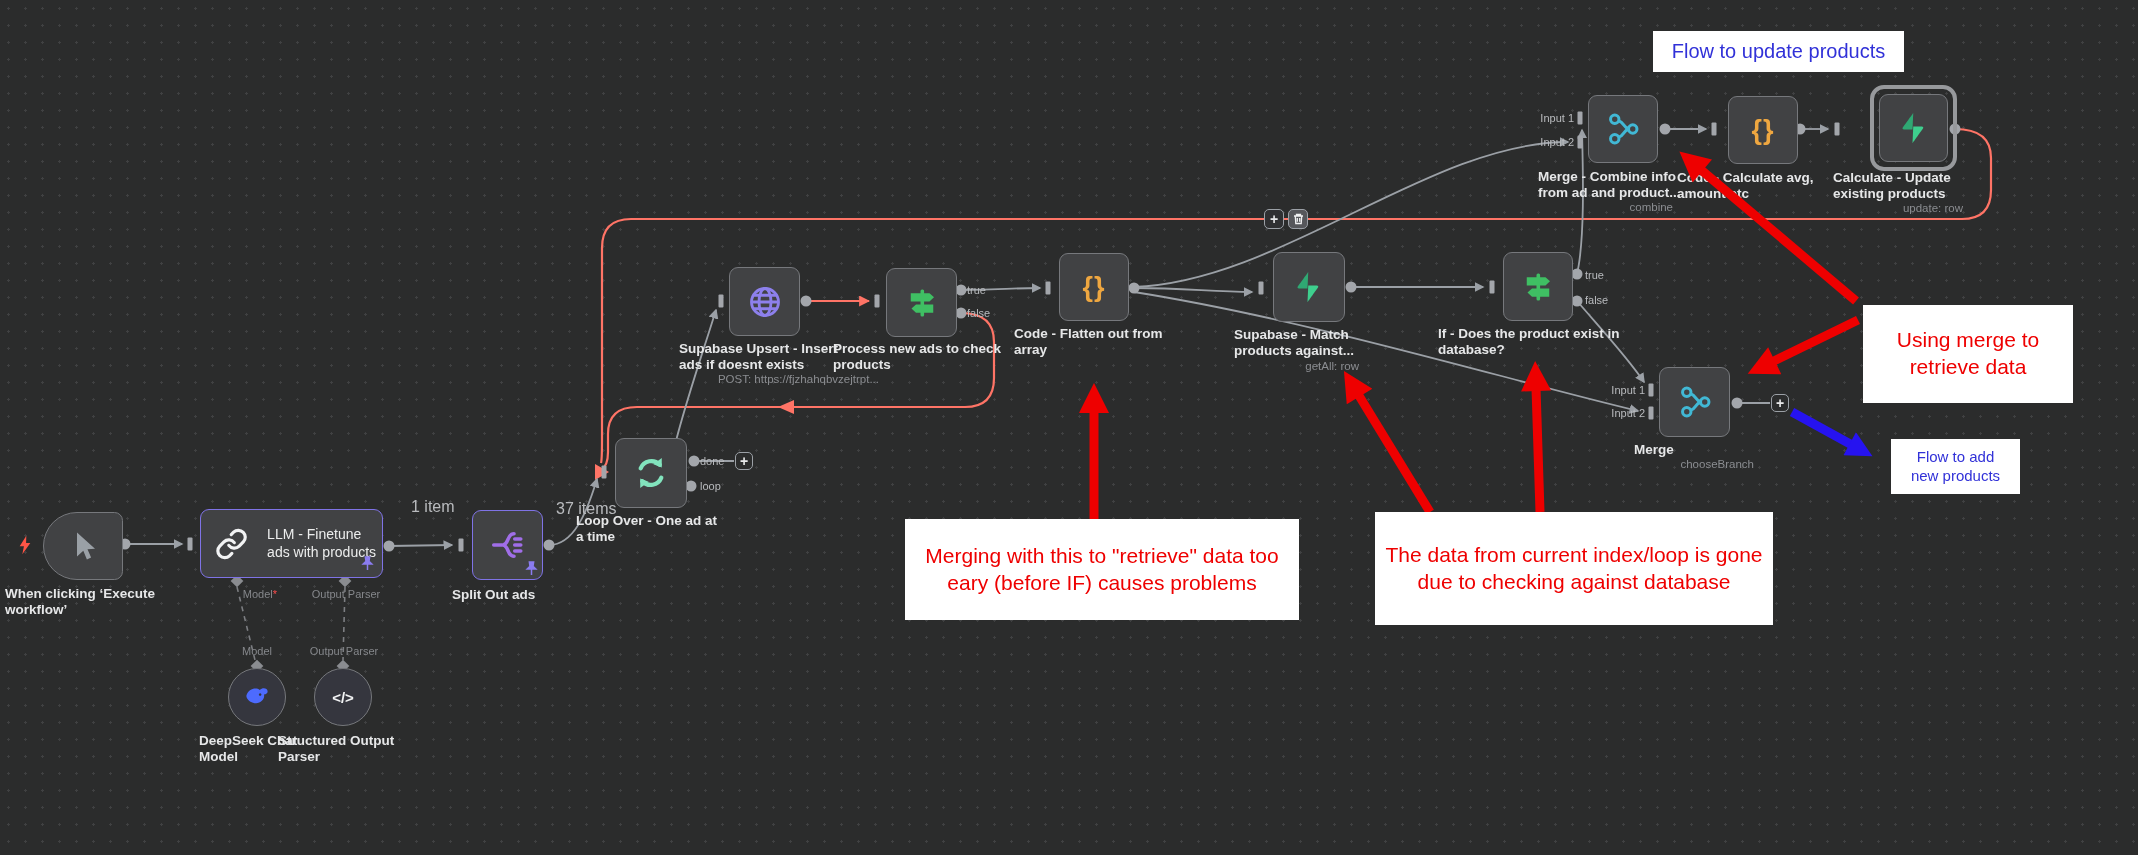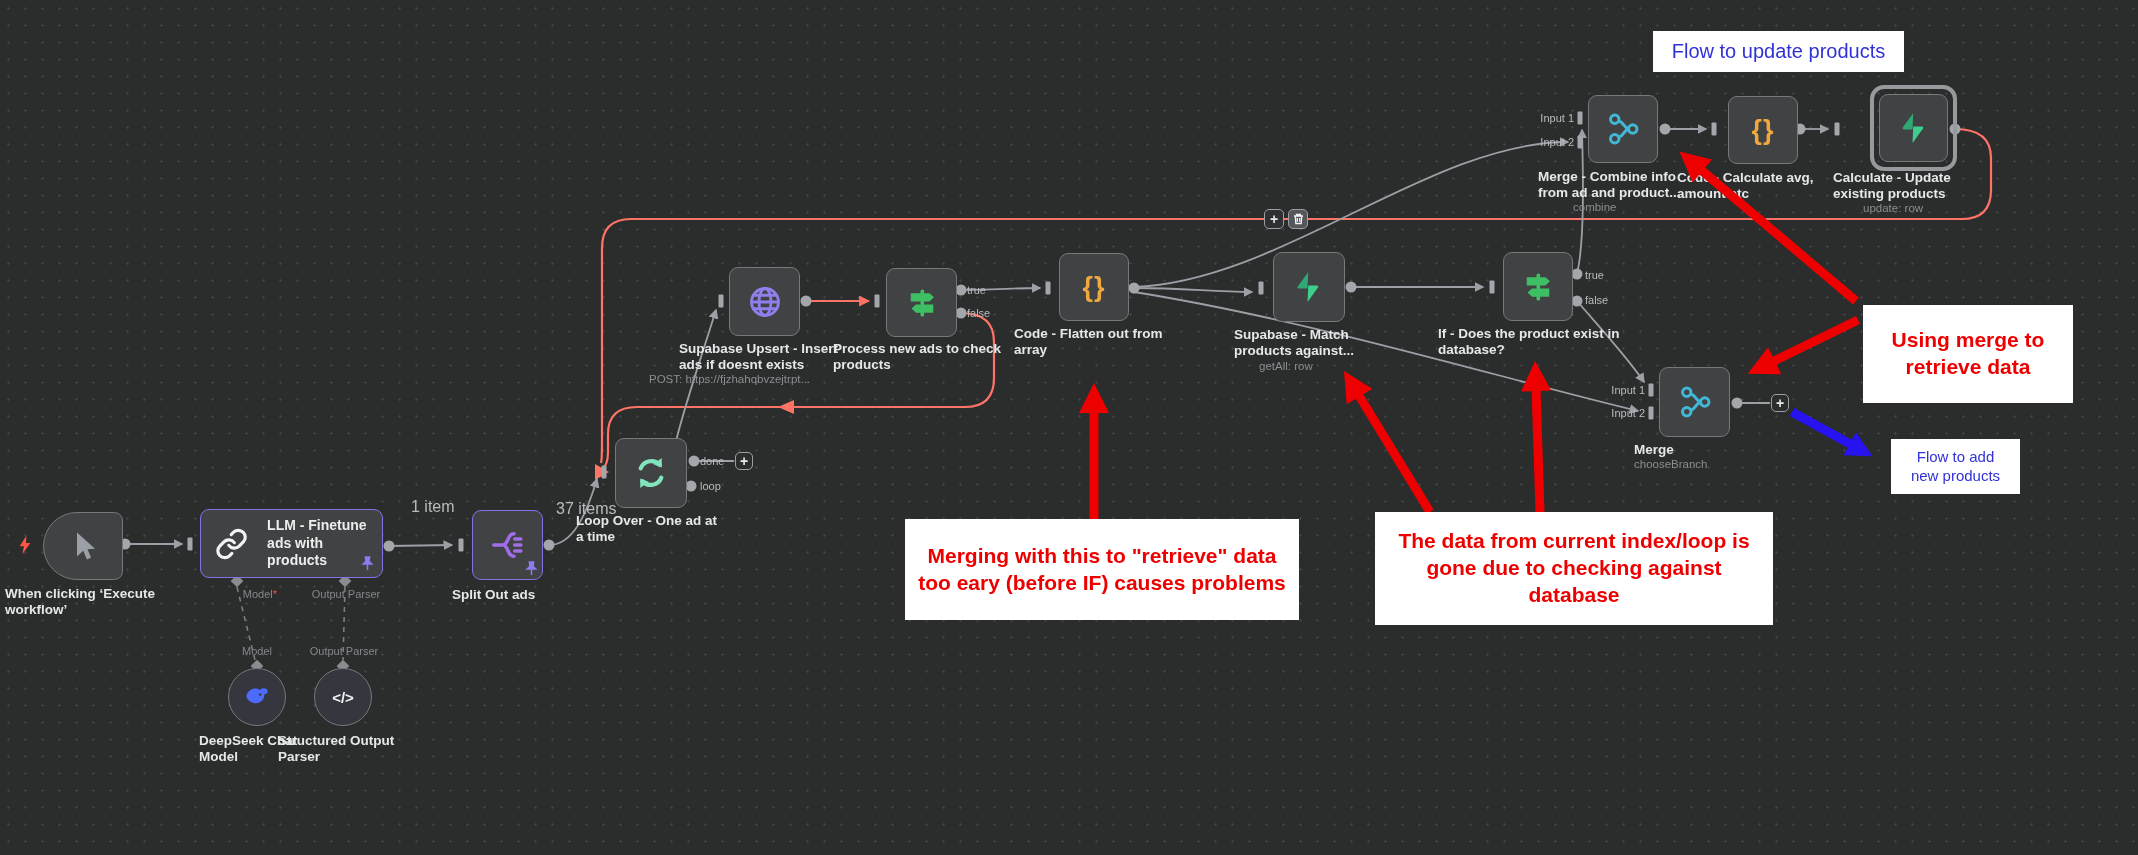--- a/index.html
+++ b/index.html
@@ -18,21 +18,21 @@
   }
   .node.trigger{border-radius:36px 9px 9px 36px;}
   .node.circle{border-radius:50%;background:#35363e;}
   .node.pinned{border-color:#7f73e6;}
   .sel-ring{position:absolute;border:4px solid #97999c;border-radius:14px;box-sizing:border-box;z-index:1;}
   .nlabel{
     position:absolute;color:#e6e7e8;font-size:13.5px;font-weight:700;
     line-height:1.22;z-index:3;
   }
   .nsub{
-    position:absolute;color:#8b8d91;font-size:11.5px;font-weight:400;text-align:left;z-index:3;
+    position:absolute;color:#8b8d91;font-size:11.5px;font-weight:400;text-align:right;z-index:3;
   }
   .plabel{position:absolute;color:#b9bbbe;font-size:11px;z-index:3;white-space:nowrap;}
   .wlabel{position:absolute;color:#b9bbbe;font-size:16px;z-index:3;white-space:nowrap;}
   .codeglyph{color:#efa740;font-size:27px;font-weight:700;letter-spacing:1px;}
   .parserglyph{color:#f2f3f4;font-size:15px;font-weight:700;}
   .plusbox{
     position:absolute;width:18px;height:18px;border:1.8px solid #9ba0a6;border-radius:5px;
     background:rgba(43,44,44,.92);color:#e8e9ea;font-size:14px;font-weight:700;text-align:center;
     line-height:17px;z-index:4;box-sizing:border-box;
   }
@@ -41,21 +41,21 @@
     background:#2f3032;z-index:4;box-sizing:border-box;display:flex;align-items:center;justify-content:center;
     color:#e8e9ea;font-size:14px;font-weight:700;
   }
   .toolbox.hover{background:#56575b;}
   .banner{
     position:absolute;background:#ffffff;z-index:5;text-align:center;
     color:#3131d8;font-weight:400;display:flex;align-items:center;justify-content:center;
   }
   .note{
     position:absolute;background:#ffffff;z-index:5;text-align:center;color:#ee0000;
-    font-weight:700;font-size:21px;line-height:1.28;display:flex;align-items:center;justify-content:center;
+    font-weight:400;font-size:21px;line-height:1.28;display:flex;align-items:center;justify-content:center;
   }
   .pin{position:absolute;z-index:3;}
 </style>
 </head>
 <body>
 
 <svg class="layer" width="2138" height="855" viewBox="0 0 2138 855" style="z-index:1">
   <defs>
     <marker id="mg" viewBox="0 0 10 10" refX="8.5" refY="5" markerWidth="10" markerHeight="10" orient="auto" markerUnits="userSpaceOnUse">
         <path d="M0 0 L10 5 L0 10 Z" fill="#9ba0a6"></path>
@@ -142,21 +142,21 @@
       <path d="M6 2 L6 18 L10.2 14.2 L12.6 20 L15.4 18.7 L13 13.2 L18 12.8 Z" fill="#9aa0a6"></path>
     </svg>
 </div>
 <div class="nlabel" style="left:5px;top:586px;width:165px">When clicking ‘Execute workflow’</div>
 
 <div class="node pinned" style="left:200px;top:509px;width:183px;height:69px;justify-content:flex-start">
   <svg style="margin-left:14px" width="34" height="34" viewBox="0 0 24 24" fill="none" stroke="#f2f3f4" stroke-width="2.3" stroke-linecap="round">
     <path d="M10 13a5 5 0 0 0 7.54.54l3-3a5 5 0 0 0-7.07-7.07l-1.72 1.71"></path>
     <path d="M14 11a5 5 0 0 0-7.54-.54l-3 3a5 5 0 0 0 7.07 7.07l1.71-1.71"></path>
   </svg>
-  <div style="color:#eceded;font-size:14px;font-weight:700;line-height:1.25;width:118px;margin-left:19px">LLM - Finetune ads with products</div>
+  <div style="color:#eceded;font-size:14px;font-weight:400;line-height:1.25;width:118px;margin-left:19px">LLM - Finetune ads with products</div>
   <svg class="pin" style="left:160px;top:46px" width="13" height="15" viewBox="0 0 12 14">
       <path d="M4 1 H8 L7.4 5 L10 7.5 H2 L4.6 5 Z M6 7.5 V13" fill="#8b7cf0" stroke="#8b7cf0" stroke-width="1.4"></path>
     </svg>
 </div>
 <div class="plabel" style="left:197px;top:588px;width:80px;text-align:right;color:#85878b"><span>Model</span><span style="color:#ff4b4b">*</span></div>
 <div class="plabel" style="left:286px;top:588px;width:120px;text-align:center;color:#85878b">Output Parser</div>
 
 <div class="node pinned" style="left:472px;top:510px;width:71px;height:70px">
   <svg width="36" height="36" viewBox="0 0 24 24" fill="none" stroke="#a06ee8" stroke-width="2.4" stroke-linecap="round">
     <path d="M2.5 12 H8"></path>

